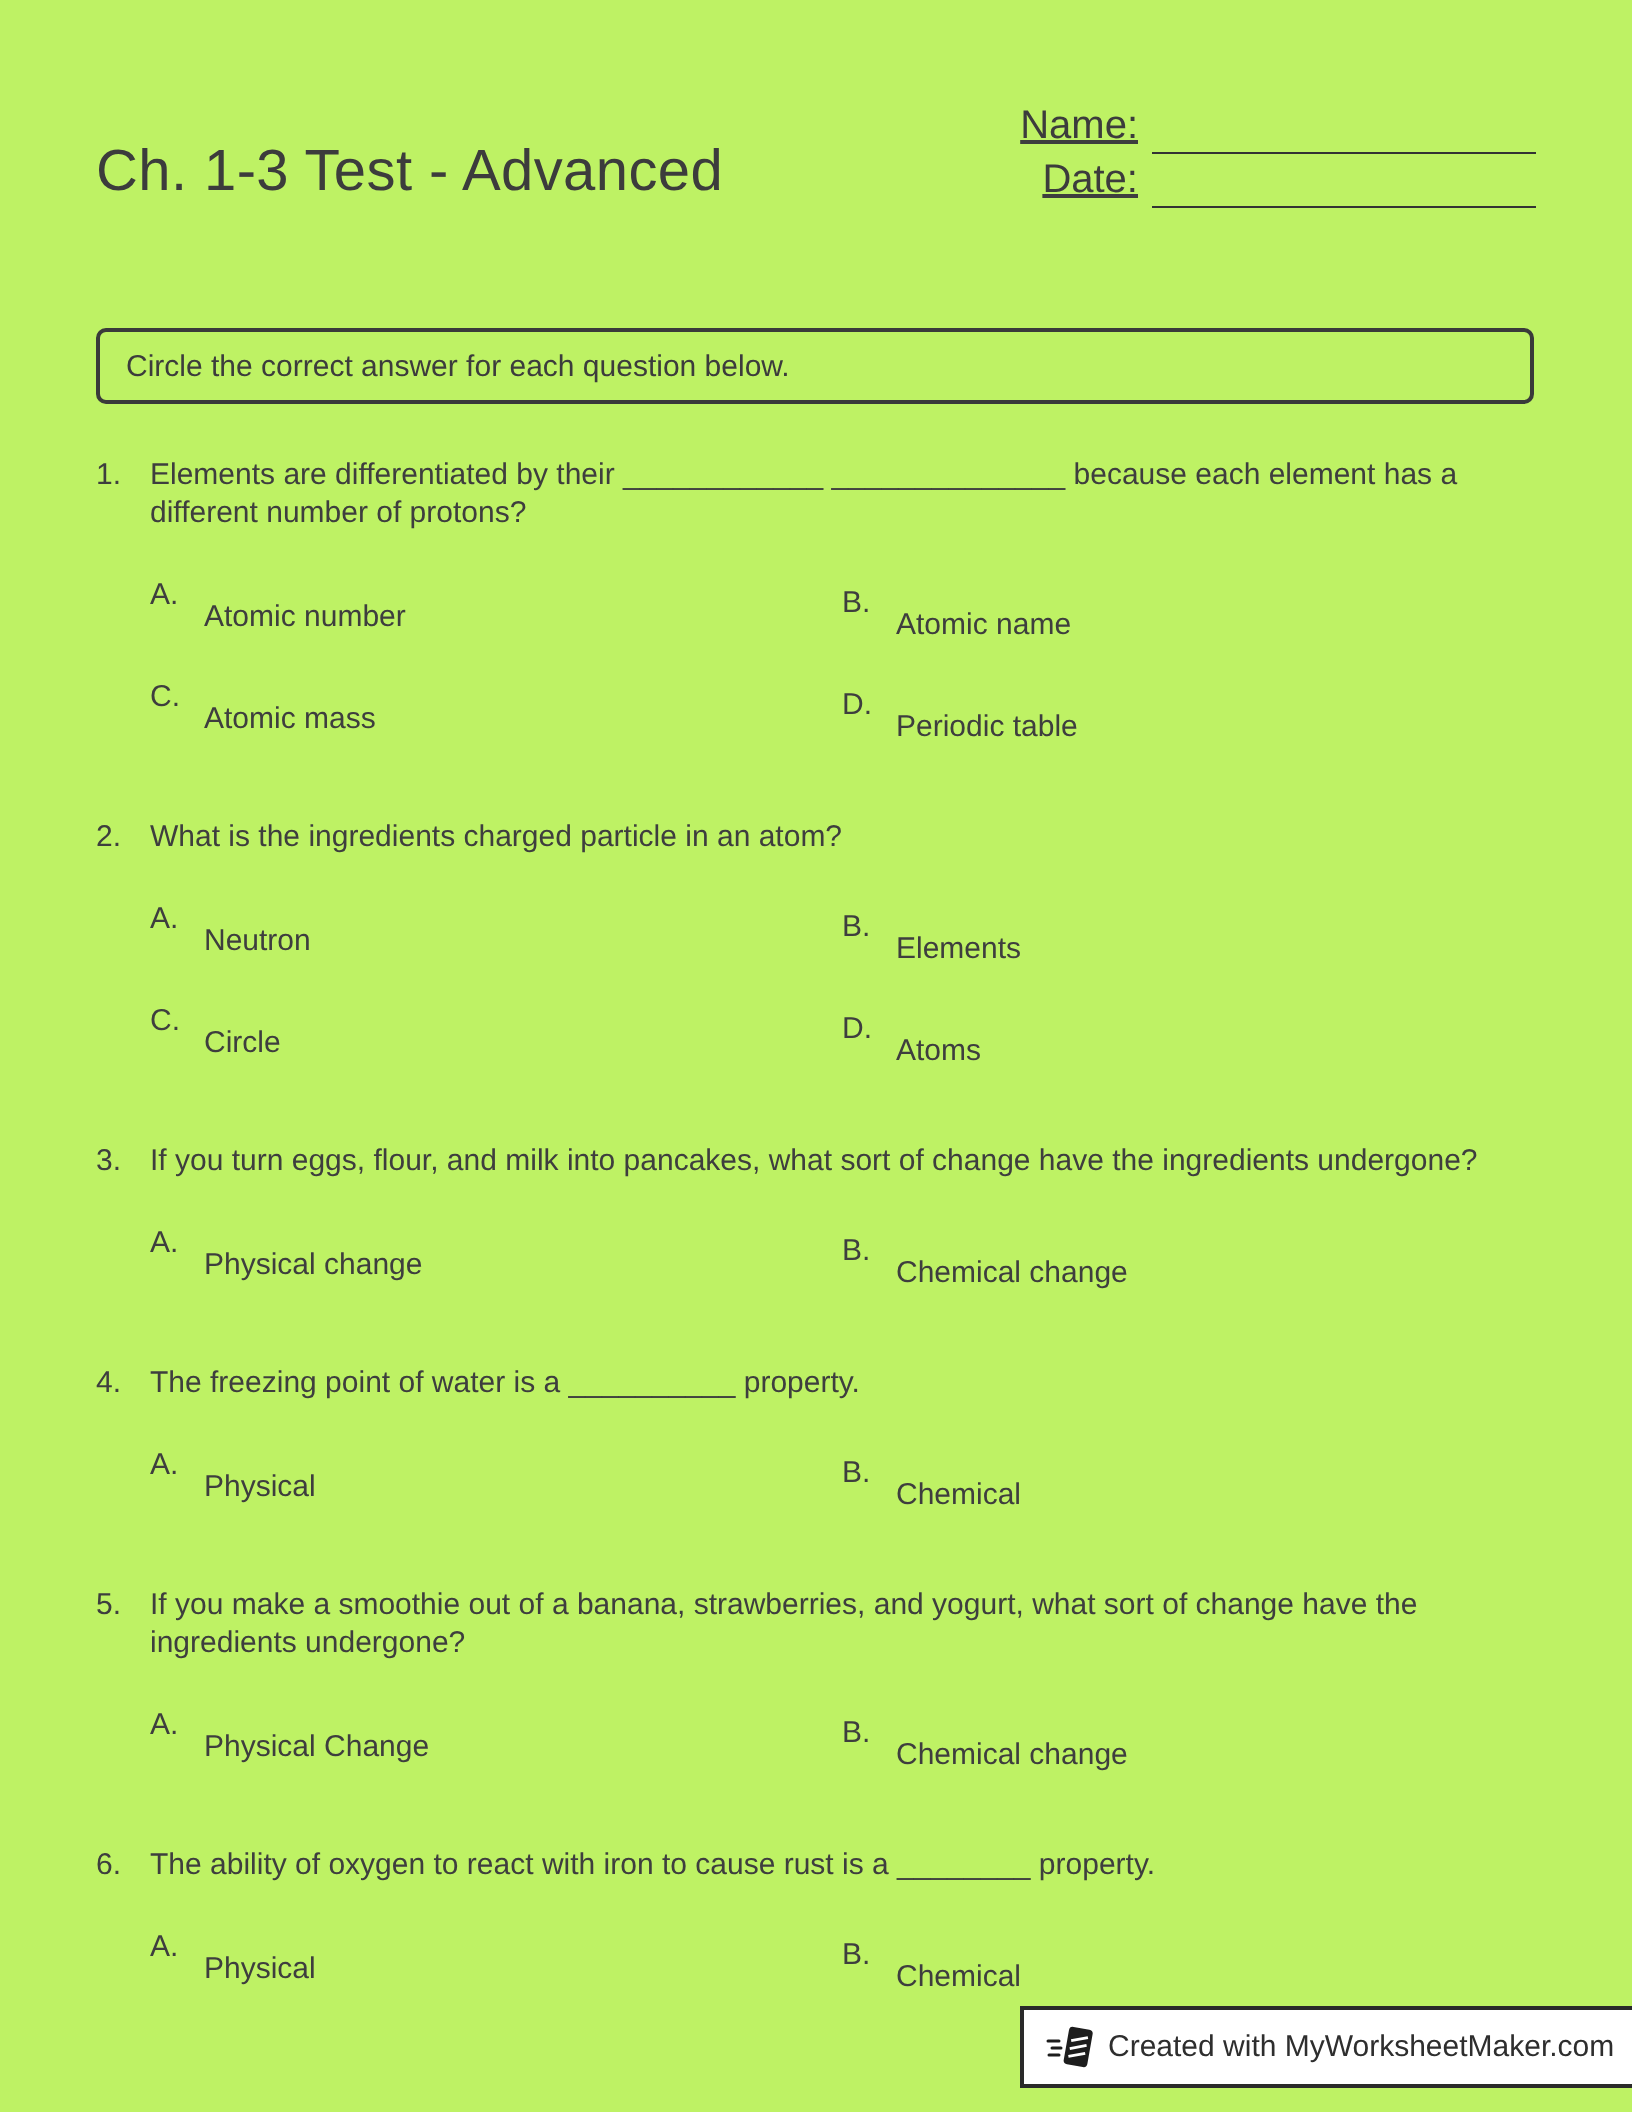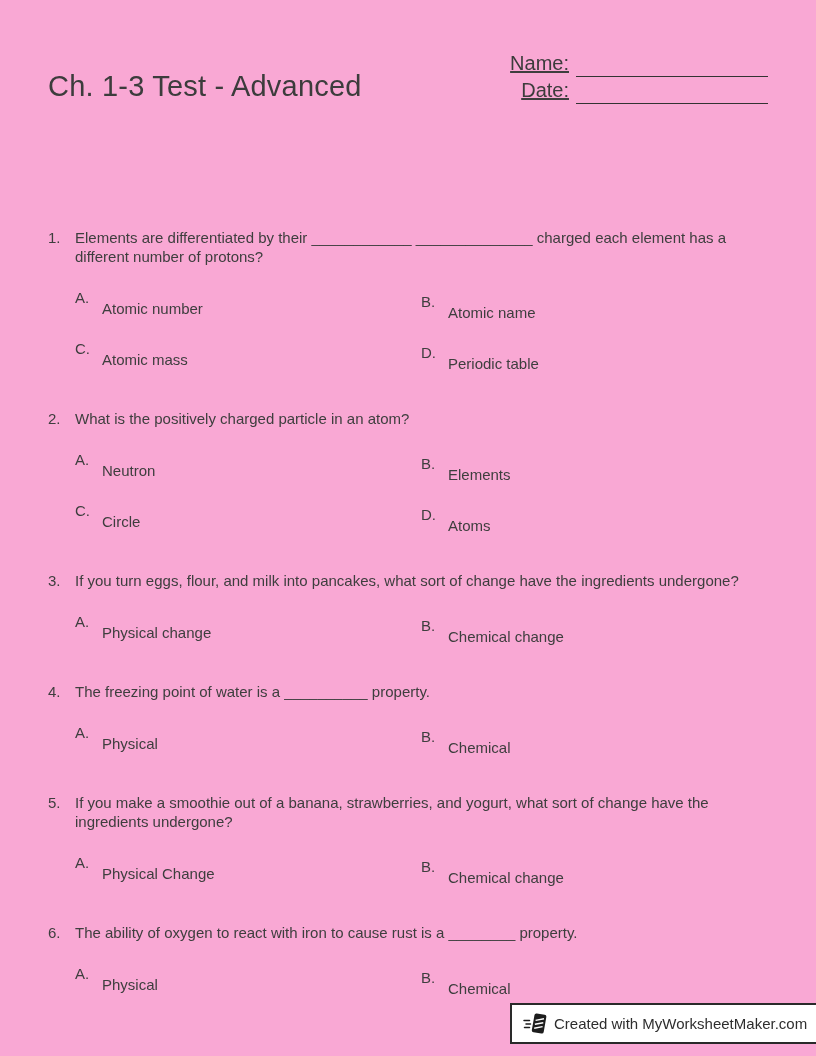--- a/index.html
+++ b/index.html
@@ -5,21 +5,21 @@
   * { box-sizing: border-box; }
   html, body { margin: 0; padding: 0; }
   body {
     width: 816px; height: 1056px;
     background: #ffffff;
     font-family: "Liberation Sans", sans-serif;
     color: #3e3e3e;
     position: relative;
     overflow: hidden;
   }
-  .page { position: absolute; inset: 0; width: 816px; height: 1056px; background: #f9a8d4; }
+  .page { position: absolute; inset: 0; width: 816px; height: 1056px; background: #bef264; }
 
   
   .title {
     position: absolute; left: 48px; top: 50px;
     font-size: 29px; line-height: 34px; font-weight: 400; color: #3c3c3c;
     letter-spacing: 0.2px;
   }
   .name-date { position: absolute; right: 48px; top: 50px; }
   .nd-row { display: flex; align-items: flex-start; justify-content: flex-end; text-decoration: underline; }
   .nd-row + .nd-row { }
@@ -72,27 +72,30 @@
     <div class="nd-row">
       <span class="nd-label">Name:</span>
       <span class="nd-line"></span>
     </div>
     <div class="nd-row">
       <span class="nd-label">Date:</span>
       <span class="nd-line"></span>
     </div>
   </div>
 
+  <div class="instruction-box">
+    <span>Circle the correct answer for each question below.</span>
+  </div>
 
   <div class="questions">
 
     <section class="question">
       <div class="q-line">
         <span class="q-num">1.</span>
-        <p class="q-text">Elements are differentiated by their ____________ ______________ charged each element has a
+        <p class="q-text">Elements are differentiated by their ____________ ______________ because each element has a
 different number of protons?</p>
       </div>
       <div class="options">
         <div class="option col-l">
           <span class="opt-letter">A.</span>
           <span class="opt-text">Atomic number</span>
         </div>
         <div class="option col-r">
           <span class="opt-letter">B.</span>
           <span class="opt-text">Atomic name</span>
@@ -104,21 +107,21 @@
         <div class="option col-r">
           <span class="opt-letter">D.</span>
           <span class="opt-text">Periodic table</span>
         </div>
       </div>
     </section>
 
     <section class="question">
       <div class="q-line">
         <span class="q-num">2.</span>
-        <p class="q-text">What is the positively charged particle in an atom?</p>
+        <p class="q-text">What is the ingredients charged particle in an atom?</p>
       </div>
       <div class="options">
         <div class="option col-l">
           <span class="opt-letter">A.</span>
           <span class="opt-text">Neutron</span>
         </div>
         <div class="option col-r">
           <span class="opt-letter">B.</span>
           <span class="opt-text">Elements</span>
         </div>

